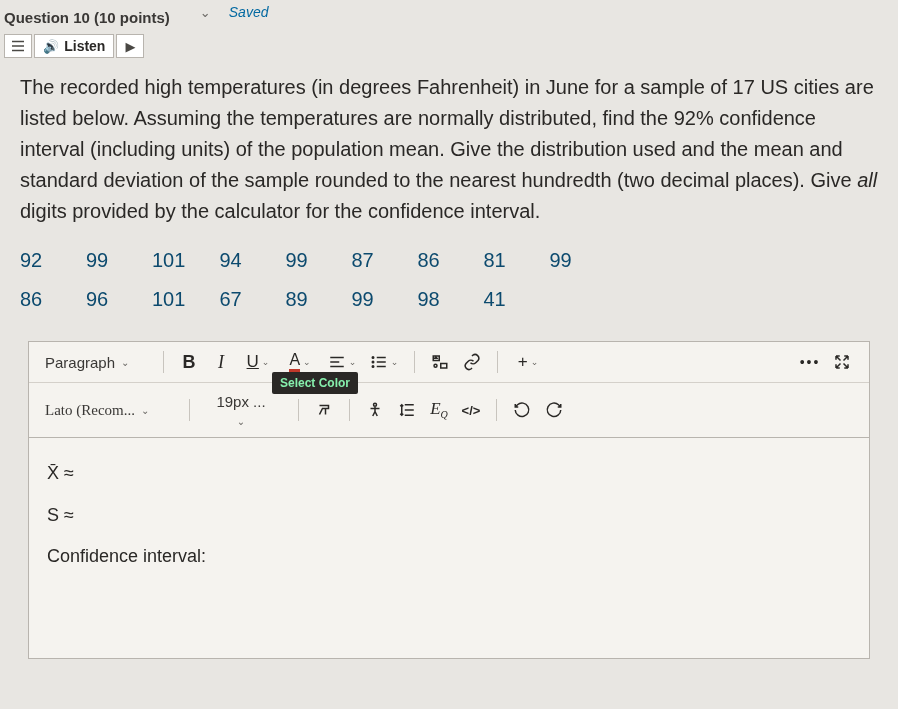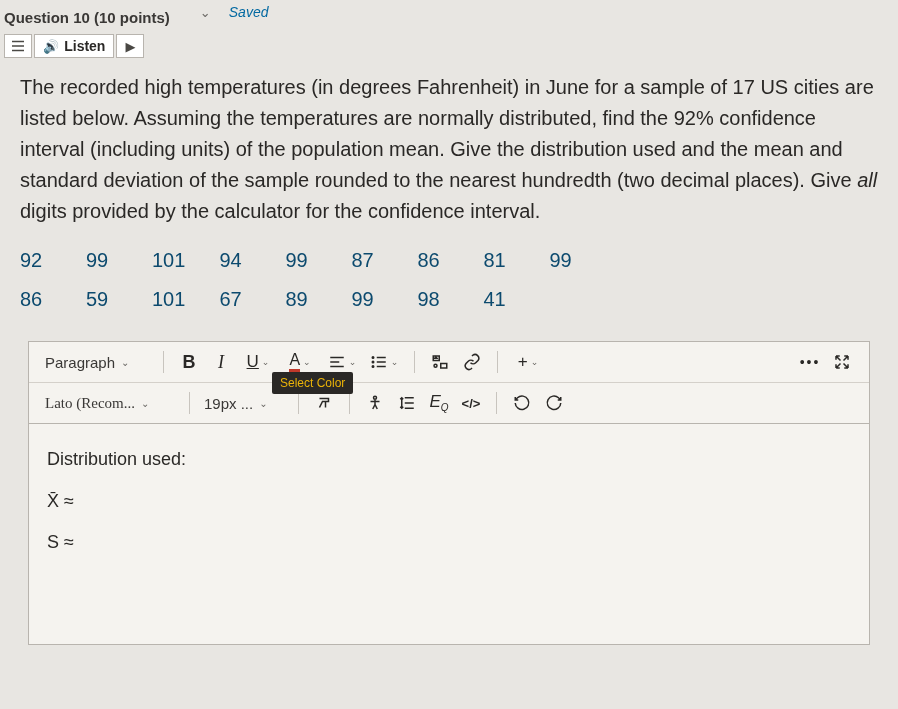--- a/index.html
+++ b/index.html
@@ -113,21 +113,21 @@
       display: flex;
       align-items: center;
       gap: 6px;
       font-size: 15px;
       color: #3a3836;
       padding: 4px 10px 4px 4px;
       cursor: pointer;
       min-width: 112px;
     }
     .tb-select.font { min-width: 138px; font-family: Liberation Serif, serif; }
-    .tb-select.size { min-width: 88px; }
+    .tb-select.size { min-width: 88px; flex-direction: column; }
     .chev {
       font-size: 10px;
       color: #6a6864;
     }
     .tb-divider {
       width: 1px;
       height: 22px;
       background: #c8c4be;
       margin: 0 8px;
     }
@@ -153,26 +153,27 @@
       font-size: 16px;
       border-bottom: 3px solid #c0392b;
       line-height: 1;
       padding-bottom: 1px;
     }
     .tooltip {
       position: absolute;
       top: 24px;
       left: -8px;
       background: #2a2826;
-      color: #eab308;
+      color: #86efac;
       font-size: 12px;
       padding: 4px 8px;
       white-space: nowrap;
       z-index: 10;
       border-radius: 2px;
+      font-weight: bold;
     }
     .tb-spacer { flex: 1; }
     .editor-body {
       padding: 16px 18px 20px 18px;
       background: #f5f3ef;
       font-size: 18px;
       line-height: 2.2;
       color: #2a2826;
       min-height: 220px;
     }
@@ -216,21 +217,21 @@
     <span>101</span>
     <span>94</span>
     <span>99</span>
     <span>87</span>
     <span>86</span>
     <span>81</span>
     <span>99</span>
   </div>
   <div class="data-row">
     <span>86</span>
-    <span>59</span>
+    <span>96</span>
     <span>101</span>
     <span>67</span>
     <span>89</span>
     <span>99</span>
     <span>98</span>
     <span>41</span>
   </div>
 </div>
 
 <div class="editor-container">
@@ -325,36 +326,36 @@
       </div>
       <div class="tb-btn">
         <svg class="icon" viewBox="0 0 24 24" fill="none" stroke="currentColor" stroke-width="2">
             <line x1="9" y1="5" x2="21" y2="5"></line>
             <line x1="9" y1="12" x2="21" y2="12"></line>
             <line x1="9" y1="19" x2="21" y2="19"></line>
             <path d="M5 5v14M3 7l2-2 2 2M3 17l2 2 2-2"></path>
           </svg>
       </div>
       <div class="tb-btn">
-        <span style="font-family:Liberation Sans, sans-serif;font-style:italic">E<sub style="font-size:10px">Q</sub></span>
+        <span style="font-family:Liberation Serif, serif;font-style:italic">E<sub style="font-size:10px">Q</sub></span>
       </div>
       <div class="tb-btn">
         <span style="font-size:13px;font-weight:600">&lt;/&gt;</span>
       </div>
       <div class="tb-divider"></div>
       <div class="tb-btn">
         <svg class="icon" viewBox="0 0 24 24" fill="none" stroke="currentColor" stroke-width="2">
             <path d="M3 12a9 9 0 1 0 3-7l-3 3M3 4v4h4"></path>
           </svg>
       </div>
       <div class="tb-btn">
         <svg class="icon" viewBox="0 0 24 24" fill="none" stroke="currentColor" stroke-width="2">
             <path d="M21 12a9 9 0 1 1-3-7l3 3M21 4v4h-4"></path>
           </svg>
       </div>
     </div>
   </div>
   <div class="editor-body">
-    <div class="line">Distribution used:</div>
     <div class="line">X̄ ≈</div>
     <div class="line">S ≈</div>
+    <div class="line">Confidence interval:</div>
   </div>
 </div>
 
 </body></html>

